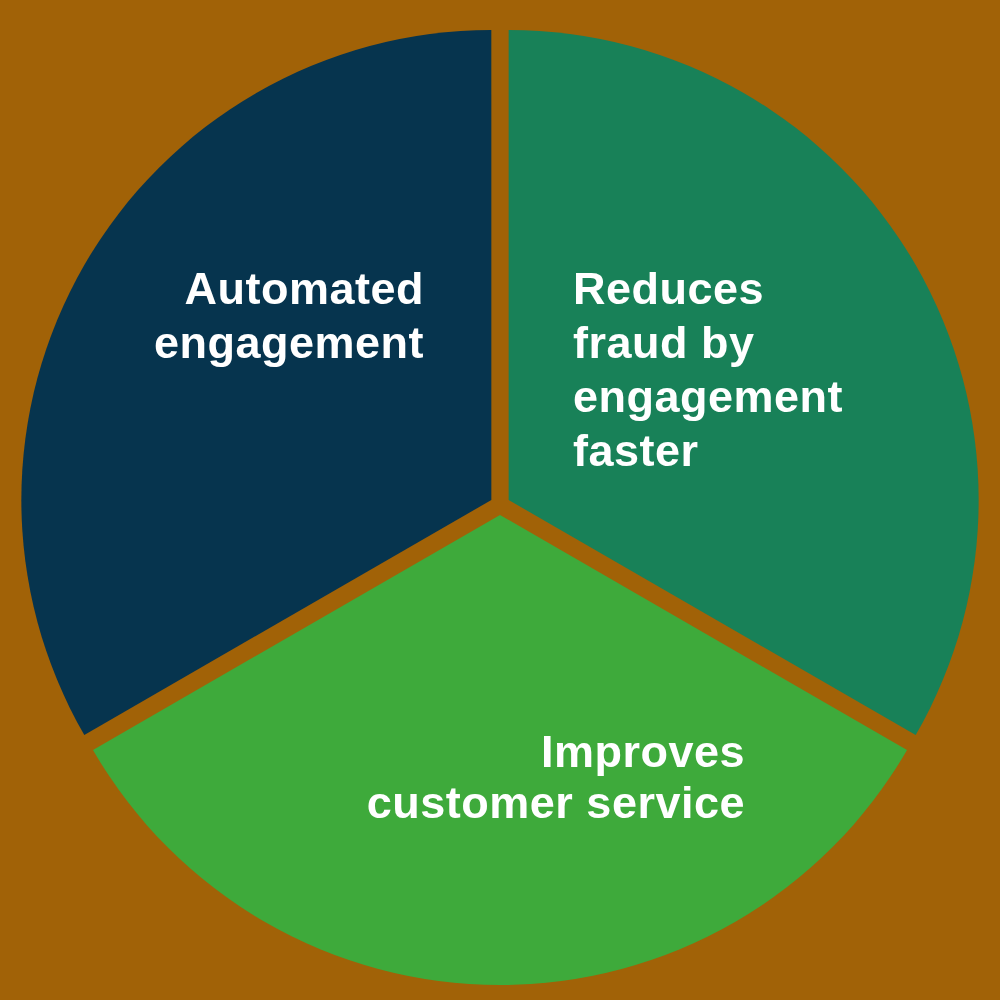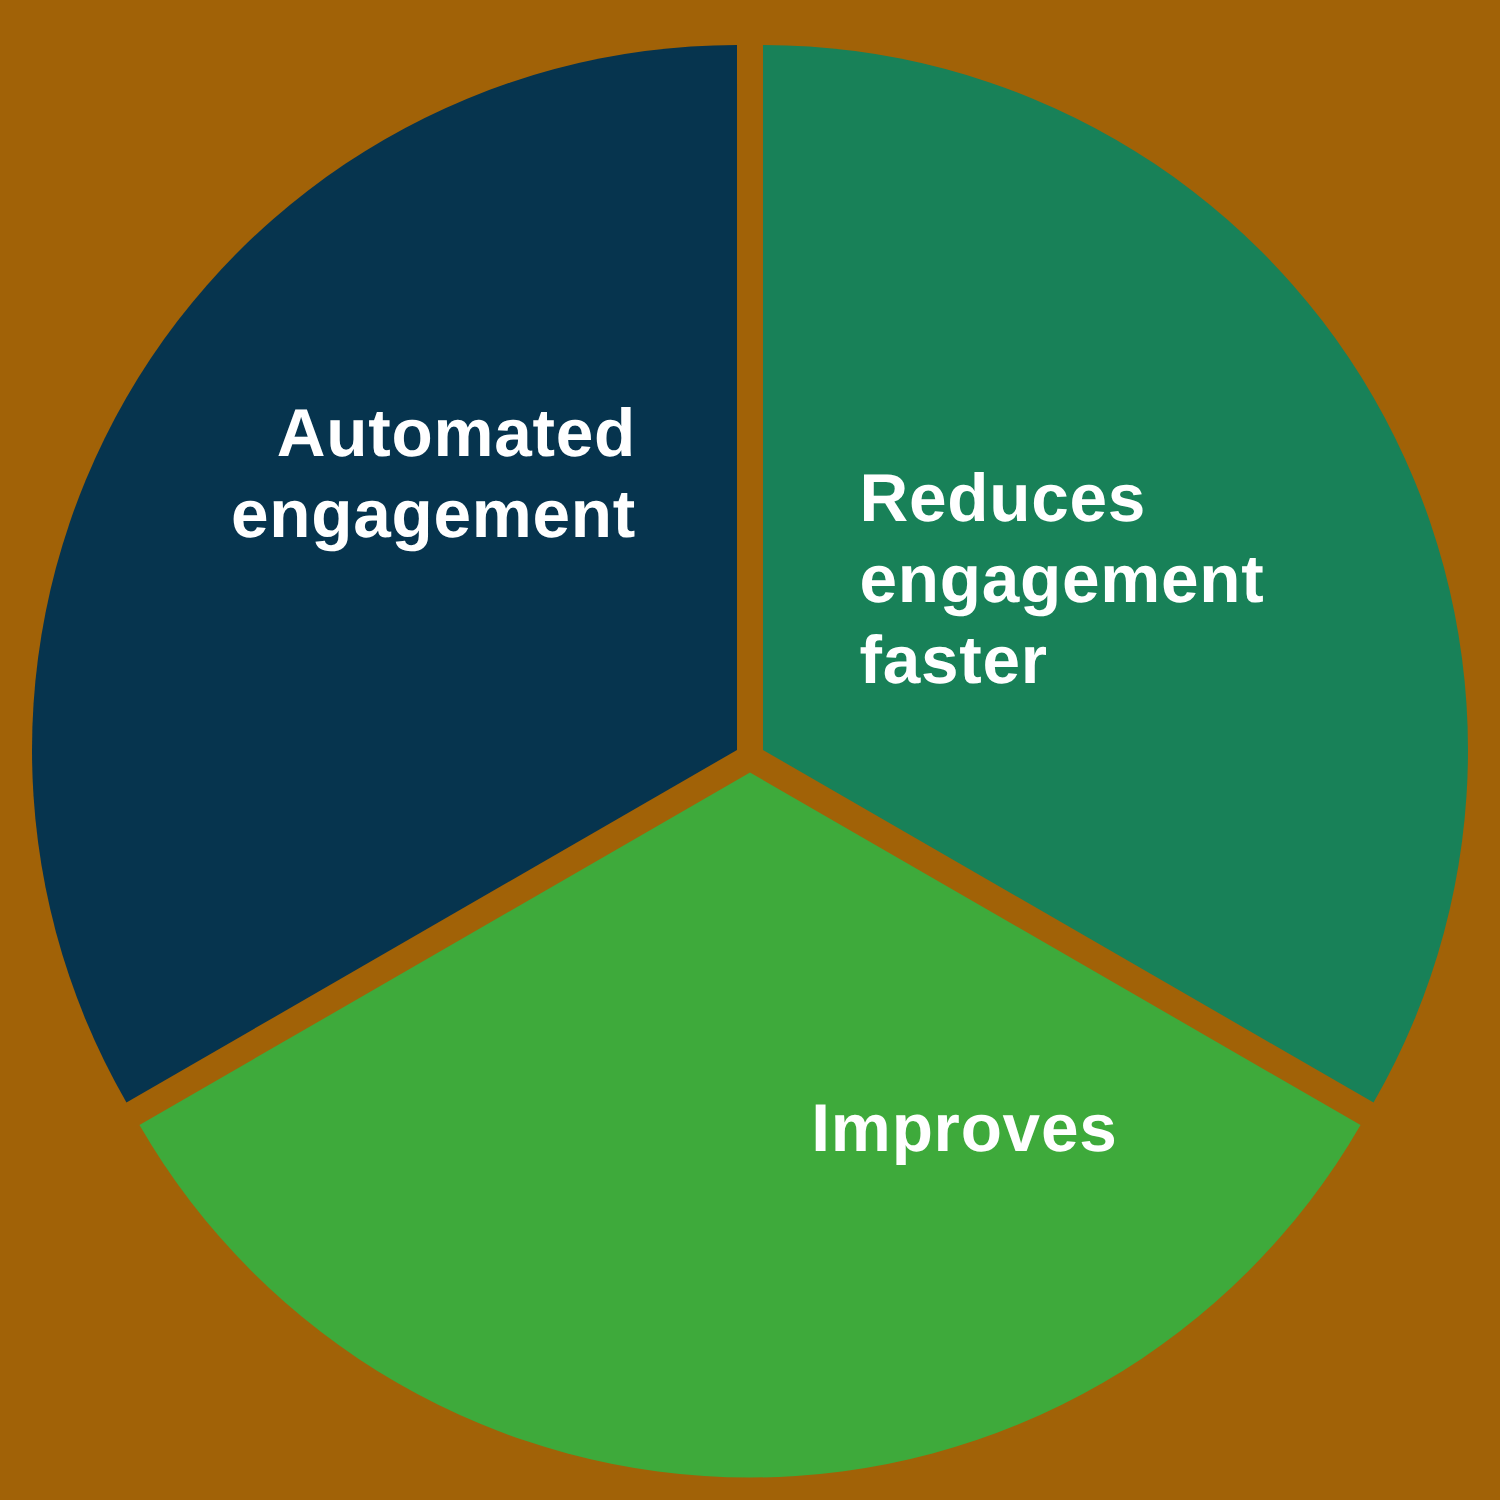--- a/index.html
+++ b/index.html
@@ -36,21 +36,20 @@
   .seg-label span { display: block; }
   .label-navy {
     top: 262px;
     right: 576px;
     text-align: right;
   }
   .label-darkgreen {
     top: 262px;
     left: 573px;
     text-align: left;
-    margin-top: 43px;
   }
   .label-lightgreen {
     top: 726px;
     left: 245px;
     width: 500px;
     text-align: right;
     line-height: 51px;
   }
 </style>
 </head>
@@ -67,21 +66,23 @@
     <path d="M 500 505 L 92.97 740 A 470 470 0 0 0 907.03 740 Z" transform="translate(0,10)" fill="#3EAA3B"></path>
   </svg>
 
   <div class="seg-label label-navy">
     <span>Automated</span>
     <span>engagement</span>
   </div>
 
   <div class="seg-label label-darkgreen">
     <span>Reduces</span>
+    <span>fraud by</span>
     <span>engagement</span>
     <span>faster</span>
   </div>
 
   <div class="seg-label label-lightgreen">
     <span>Improves</span>
+    <span>customer service</span>
   </div>
 
 </div>
 
 </body></html>

